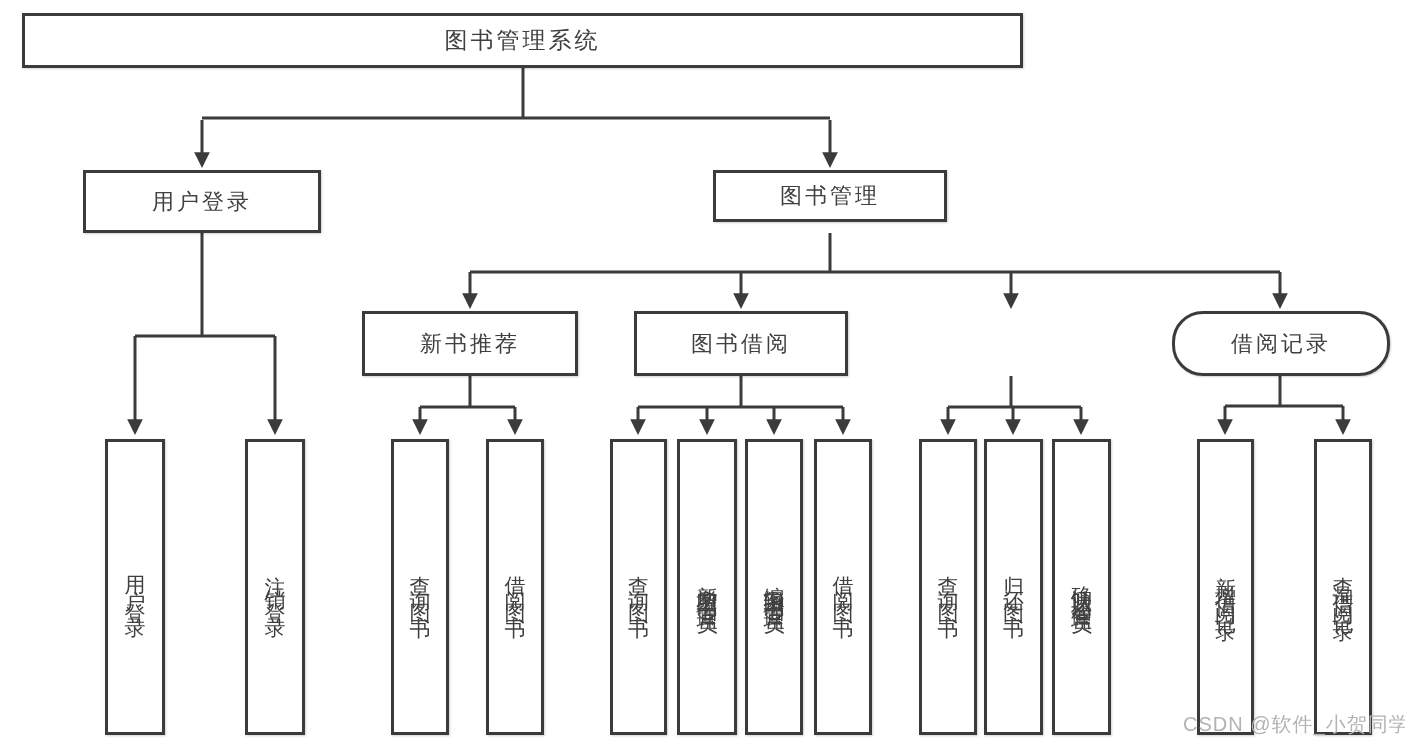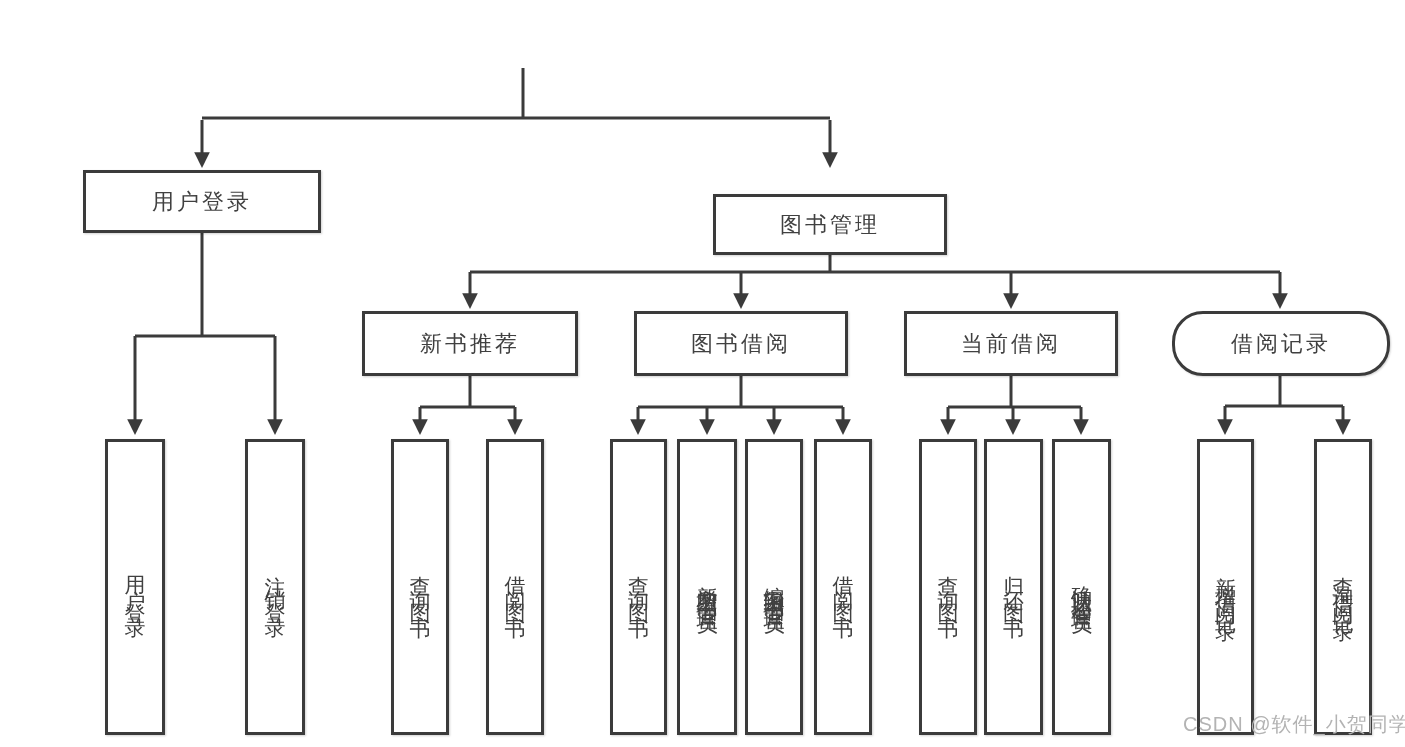--- a/index.html
+++ b/index.html
@@ -100,27 +100,27 @@
       <path d="M1013 407 V431" marker-end="url(#ah)"></path>
       <path d="M1081 407 V431" marker-end="url(#ah)"></path>
 
       <path d="M1280 376 V406"></path>
       <path d="M1225 406 H1343"></path>
       <path d="M1225 406 V431" marker-end="url(#ah)"></path>
       <path d="M1343 406 V431" marker-end="url(#ah)"></path>
     </g>
   </svg>
 
+  <div class="node root-node" style="left:22px; top:13px; width:1001px; height:55px;">图书管理系统</div>
 
   <div class="node" style="left:83px; top:170px; width:238px; height:63px;">用户登录</div>
-  <div class="node" style="left:713px; top:170px; width:234px; height:61px;margin-top:24px;">图书管理</div>
+  <div class="node" style="left:713px; top:170px; width:234px; height:52px;">图书管理</div>
 
   <div class="node" style="left:634px; top:311px; width:214px; height:65px;">图书借阅</div>
   <div class="node" style="left:362px; top:311px; width:216px; height:65px;">新书推荐</div>
-  <div class="node" style="left:904px; top:311px; width:214px; height:65px;">当前借阅</div>
   <div class="node" style="left:1172px; top:311px; width:218px; height:65px;border-radius:31px;">借阅记录</div>
 
   <div class="node leaf" style="left:105px; top:439px; width:60px; height:296px;">用户登录</div>
   <div class="node leaf" style="left:245px; top:439px; width:60px; height:296px;">注销登录</div>
 
   <div class="node leaf" style="left:391px; top:439px; width:58px; height:296px;">查询图书</div>
   <div class="node leaf" style="left:486px; top:439px; width:58px; height:296px;">借阅图书</div>
 
   <div class="node leaf" style="left:610px; top:439px; width:57px; height:296px;">查询图书</div>
   <div class="node leaf tight" style="left:677px; top:439px; width:60px; height:296px;">新增图书（管理员）</div>

